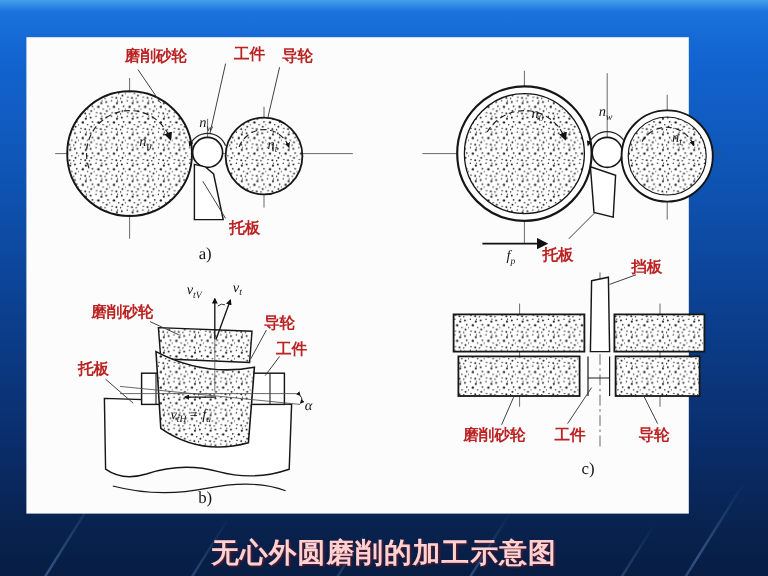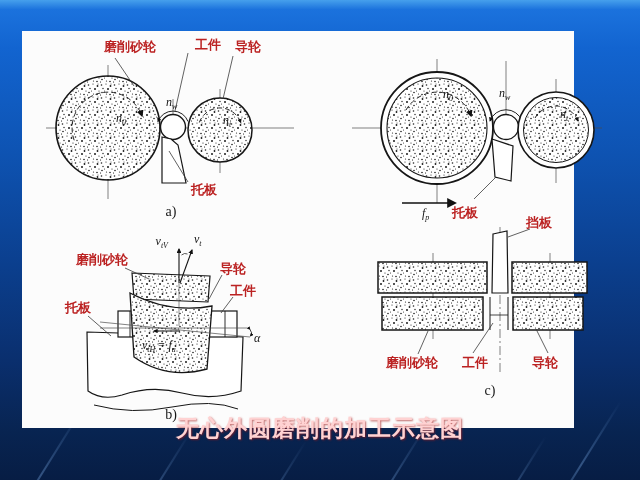--- a/index.html
+++ b/index.html
@@ -13,21 +13,21 @@
   .ray{
     position:absolute;width:2px;height:150px;
     background:linear-gradient(180deg, rgba(130,180,240,0) 0%, rgba(130,180,240,.35) 50%, rgba(130,180,240,0) 100%);
     transform:rotate(32deg);
   }
   .panel{
     position:absolute;left:22px;top:31px;width:552px;height:397px;
     background:#fcfcfc;
   }
   .caption{
-    position:absolute;left:0;top:413px;width:640px;height:32px;
+    position:absolute;left:0;top:445px;width:640px;height:32px;
     text-align:center;font-size:23px;letter-spacing:1px;
     color:#ffd2d2;text-shadow:1px 1px 2px rgba(160,25,25,.65);
     font-weight:bold;
   }
   svg text{user-select:none;}
   .cn{font:600 13px "Liberation Sans",sans-serif;fill:#bb2222;}
   .fig{font:14px "Liberation Serif",serif;fill:#161616;}
   .math{font:italic 12px "Liberation Serif",serif;fill:#141414;}
   .sub{font-size:8px;}
   .leader{stroke:#3a3a3a;stroke-width:.8;fill:none;}

